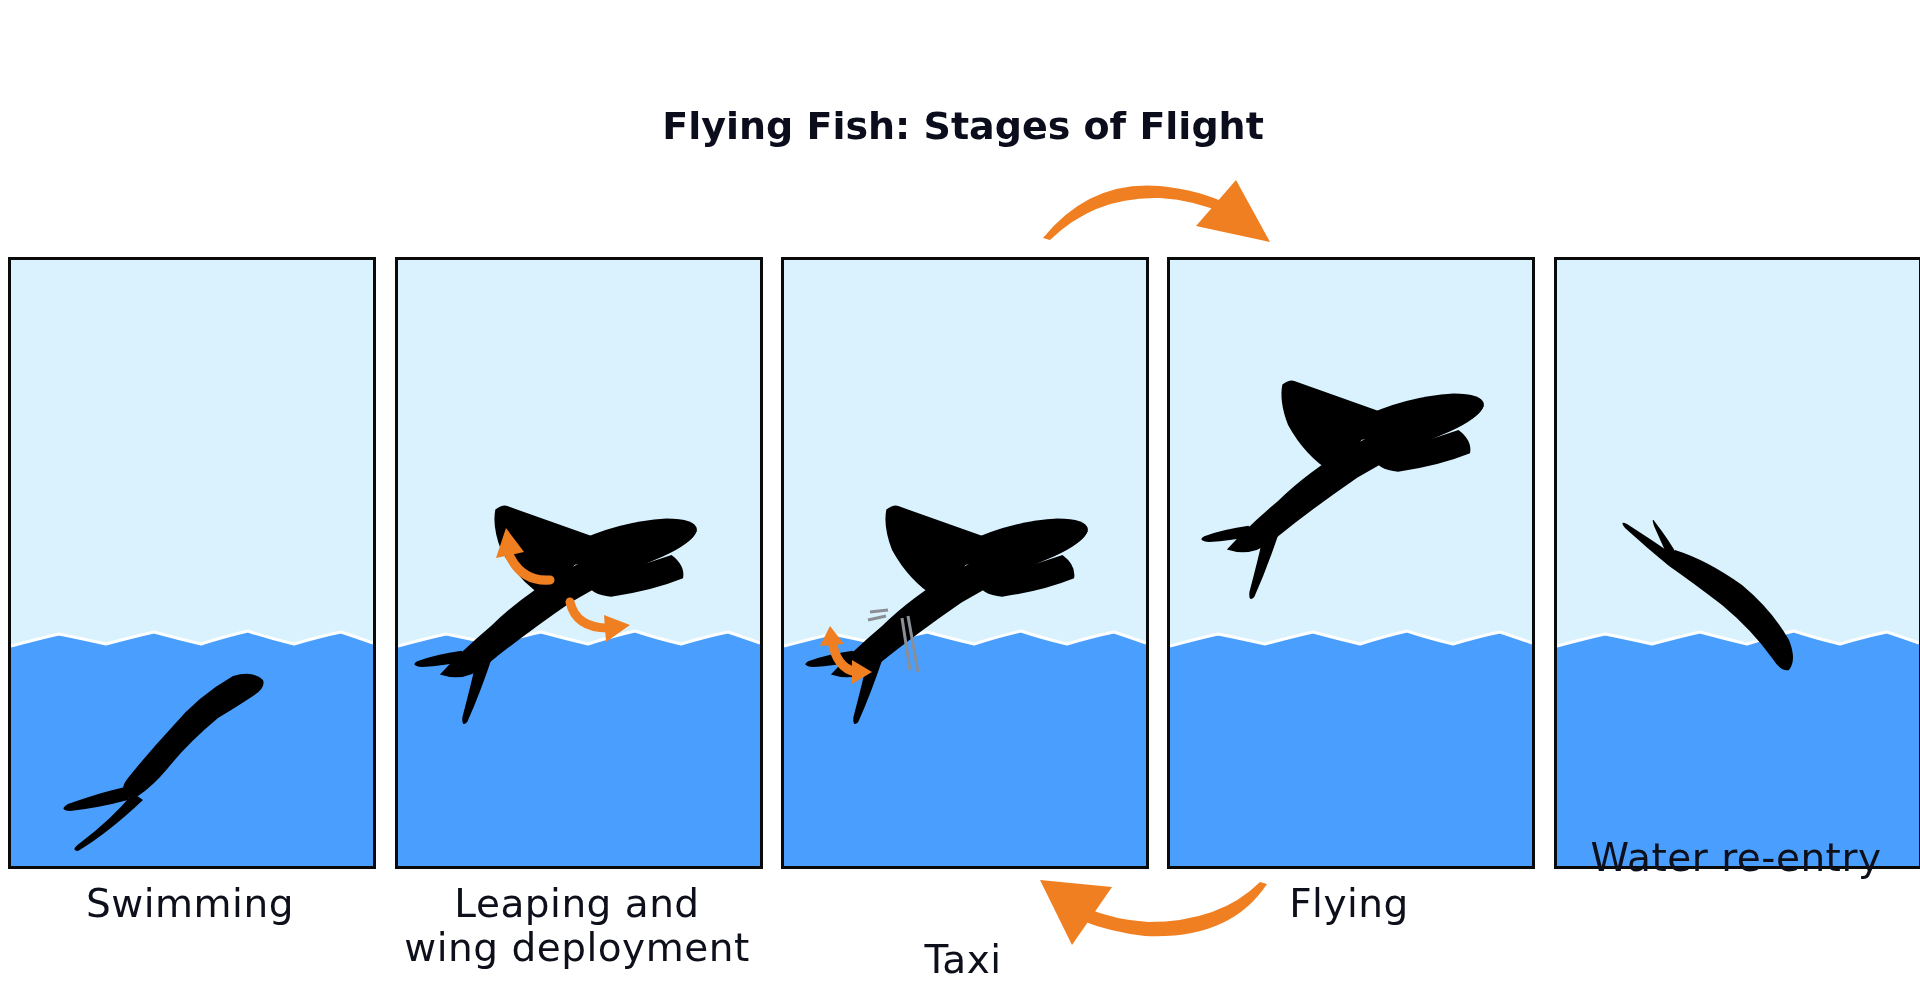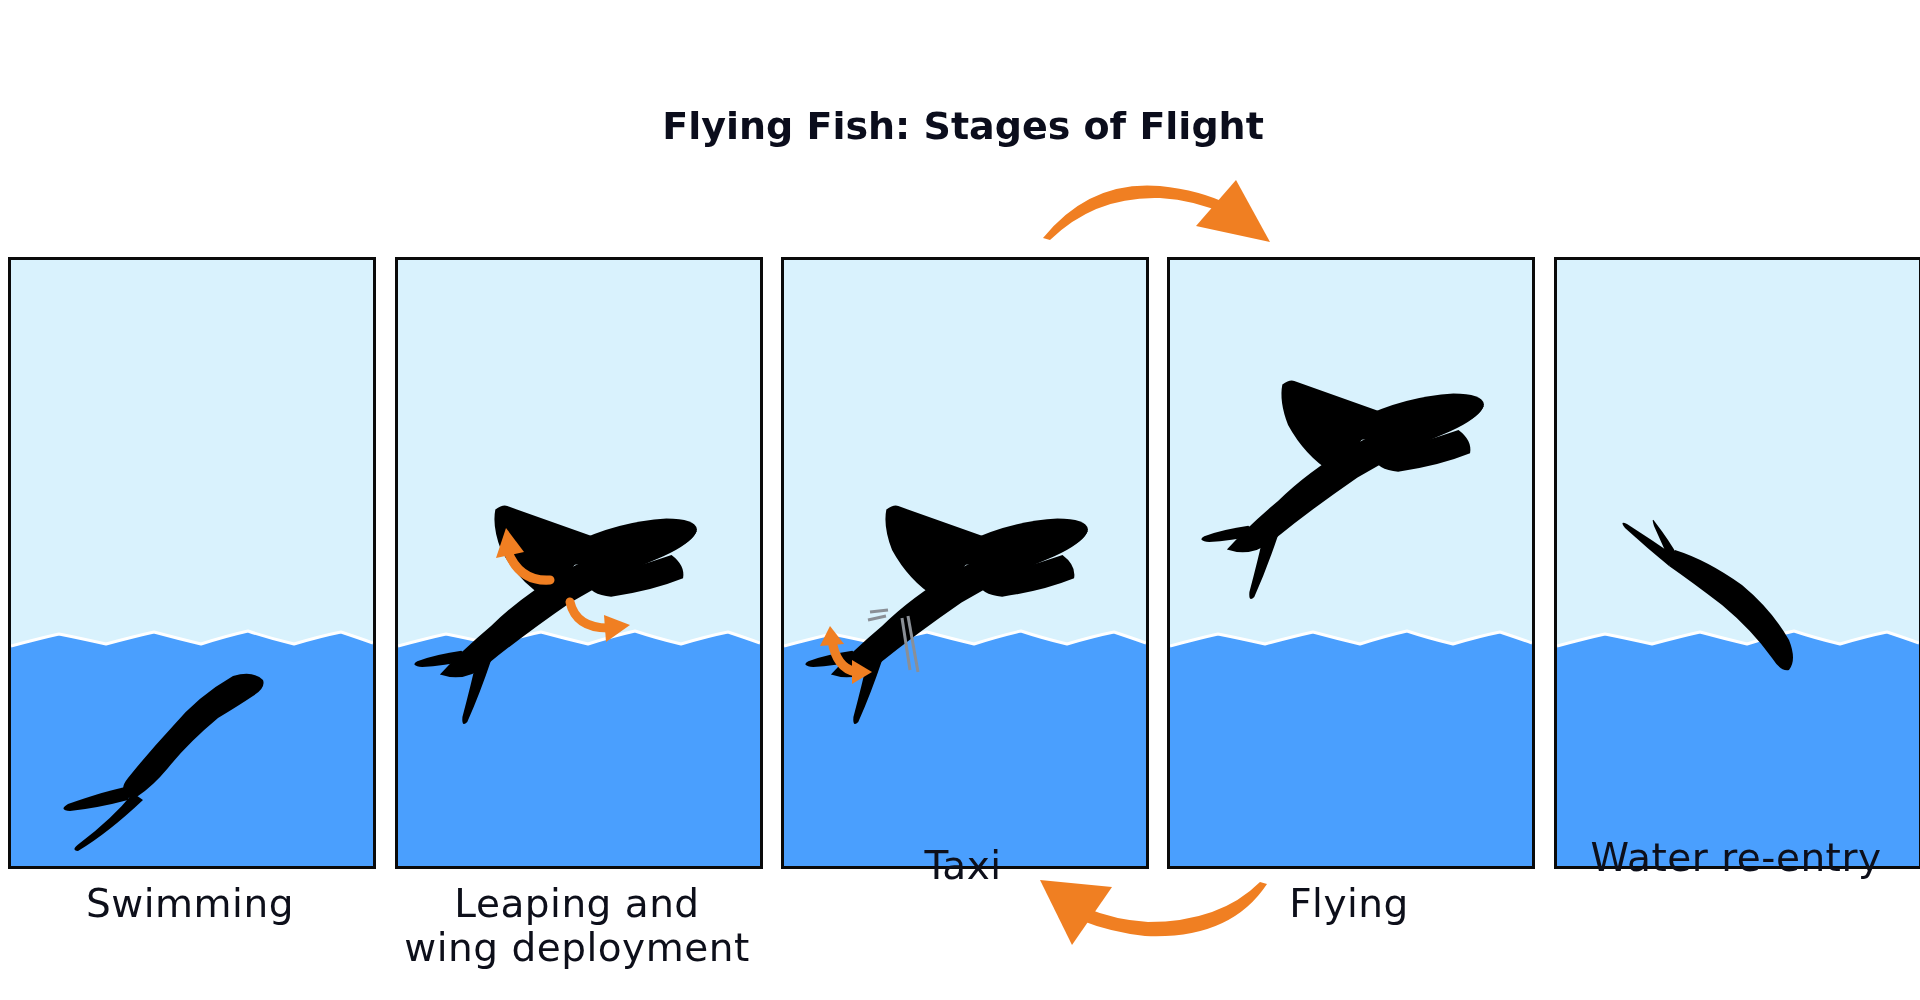--- a/index.html
+++ b/index.html
@@ -116,21 +116,21 @@
   </svg>
 </div>
 
 <div class="label" style="left:8px; top:882px;">
   <div>Swimming</div>
 </div>
 <div class="label" style="left:395px; top:882px;">
   <div>Leaping and</div>
   <div>wing deployment</div>
 </div>
-<div class="label" style="left:781px; top:844px;">
+<div class="label" style="left:781px; top:938px;">
   <div>Taxi</div>
 </div>
 <div class="label" style="left:1167px; top:882px;">
   <div>Flying</div>
 </div>
 <div class="label" style="left:1554px; top:836px;">
   <div>Water re-entry</div>
 </div>
 
 <svg class="overlay" viewBox="0 0 1920 1000">

